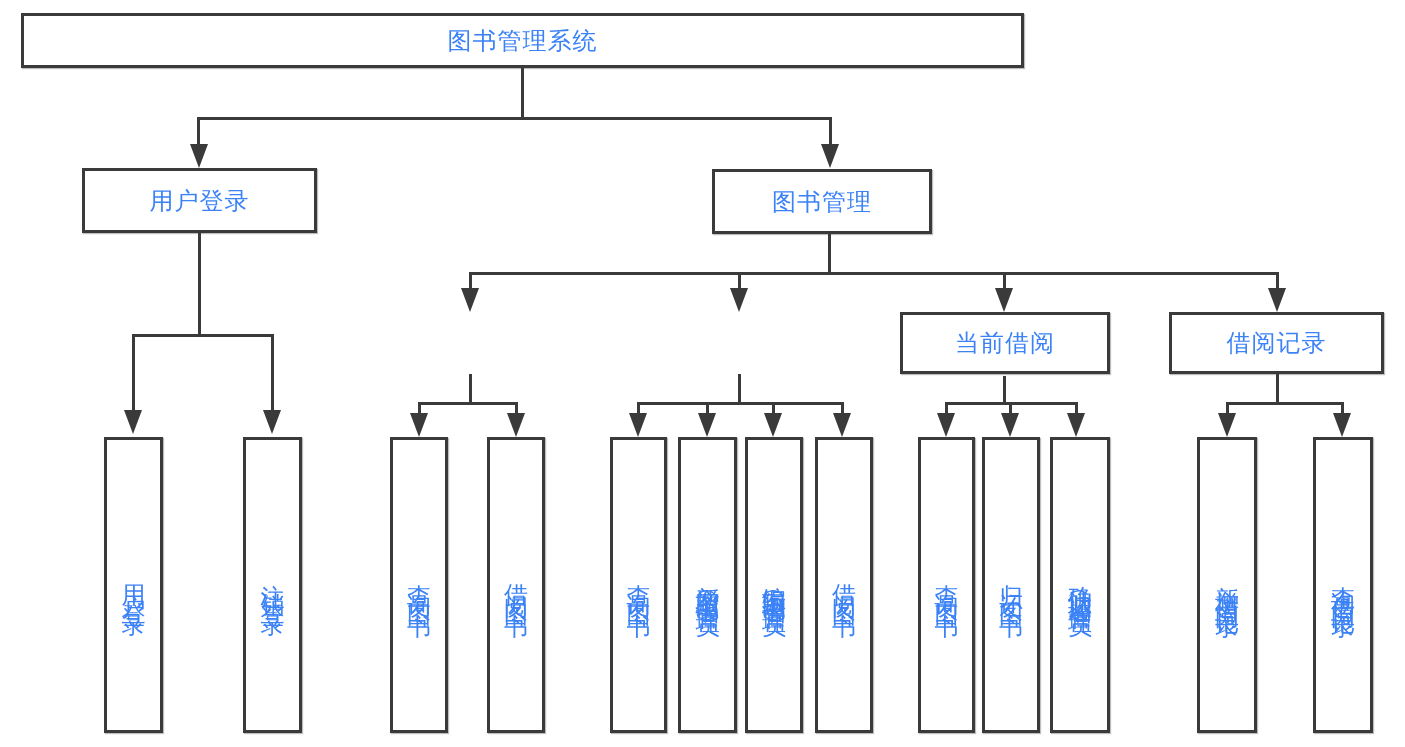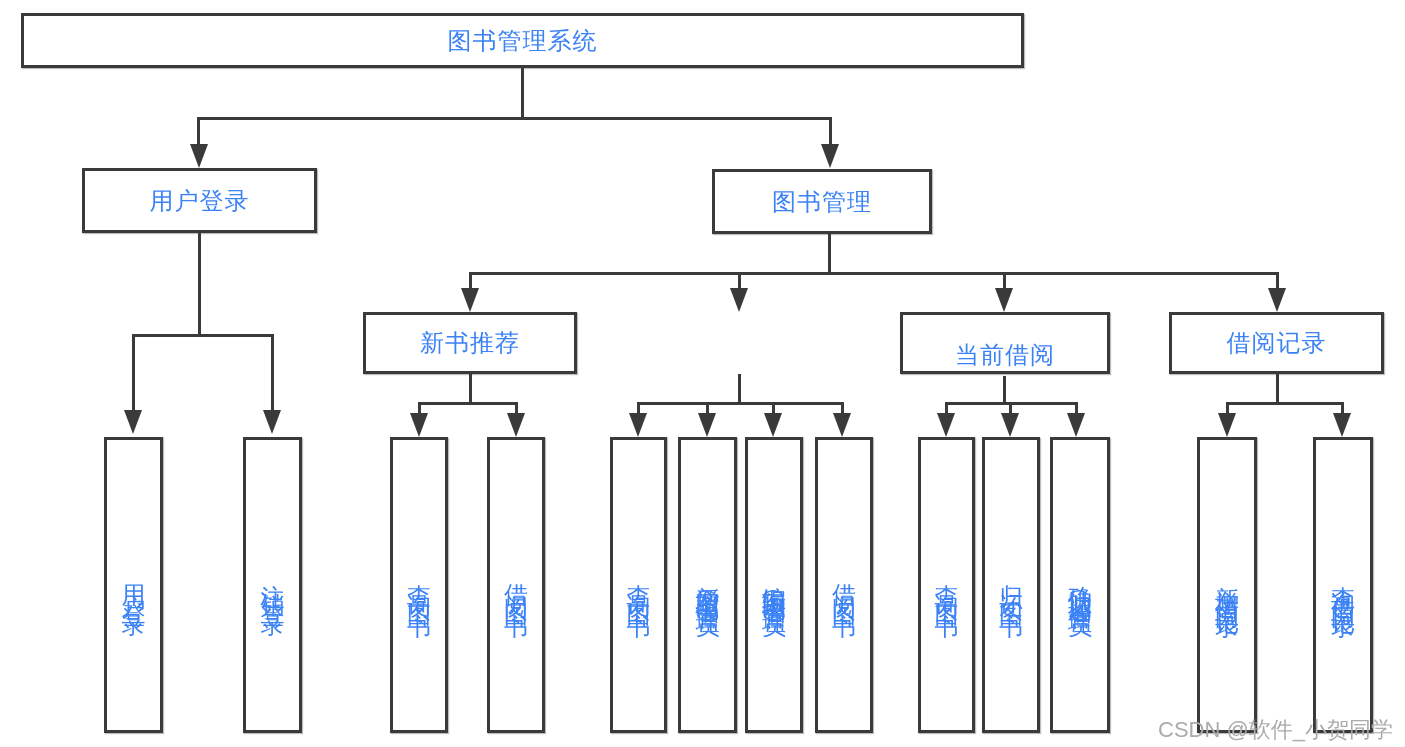--- a/index.html
+++ b/index.html
@@ -99,24 +99,21 @@
   <div class="line" style="left:469px; top:272px; width:810px; height:3px;"></div>
   <div class="line" style="left:469px; top:272px; width:3px; height:18px;"></div>
   <div class="arrow" style="left:461px; top:288px;"></div>
   <div class="line" style="left:738px; top:272px; width:3px; height:18px;"></div>
   <div class="arrow" style="left:730px; top:288px;"></div>
   <div class="line" style="left:1003px; top:272px; width:3px; height:18px;"></div>
   <div class="arrow" style="left:995px; top:288px;"></div>
   <div class="line" style="left:1276px; top:272px; width:3px; height:18px;"></div>
   <div class="arrow" style="left:1268px; top:288px;"></div>
 
-  <div class="box" style="left:363px; top:312px; width:214px; height:62px;">
-    <span class="hlabel">新书推荐</span>
-  </div>
-  <div class="box" style="left:900px; top:312px; width:210px; height:62px;align-items:flex-end;">
+  <div class="box" style="left:900px; top:312px; width:210px; height:62px;">
     <span class="hlabel">当前借阅</span>
   </div>
   <div class="box" style="left:1169px; top:312px; width:215px; height:62px;">
     <span class="hlabel">借阅记录</span>
   </div>
 
   <div class="line" style="left:469px; top:374px; width:3px; height:31px;"></div>
   <div class="line" style="left:418px; top:402px; width:100px; height:3px;"></div>
   <div class="line" style="left:418px; top:402px; width:3px; height:14px;"></div>
   <div class="arrow" style="left:410px; top:413px;"></div>
@@ -187,15 +184,14 @@
     <span>确认归还（管理员）</span>
   </div>
 
   <div class="box vbox mid" style="left:1197px; top:437px; width:60px; height:296px;">
     <span>新增借阅记录</span>
   </div>
   <div class="box vbox mid" style="left:1313px; top:437px; width:60px; height:296px;">
     <span>查询借阅记录</span>
   </div>
 
-  <div id="watermark">CSDN @软件_小贺同学</div>
 
 </div>
 
 </body></html>

